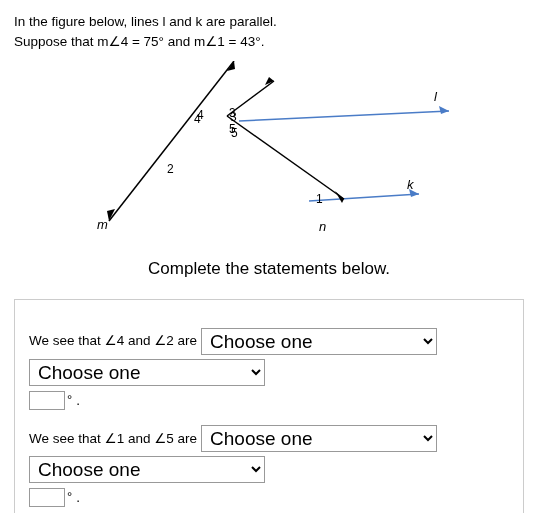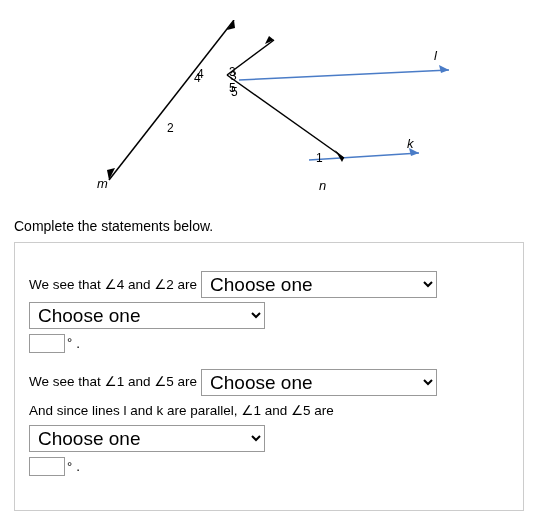--- a/index.html
+++ b/index.html
@@ -21,22 +21,23 @@
       position: relative;
       width: 380px;
       height: 190px;
       margin: 0 auto 8px auto;
     }
     .figure-container svg {
       width: 100%;
       height: 100%;
     }
     .complete-label {
-      font-size: 14px;
-      margin-bottom: 8px;
+      font-size: 17px;
+      margin-bottom: 20px;
+      text-align: center;
     }
     .statements-box {
       border: 1px solid #ccc;
       padding: 28px 14px;
       background: #fff;
     }
     .statement-group {
       margin-bottom: 14px;
     }
     .statement-group:last-child {
@@ -72,20 +73,22 @@
       text-align: center;
     }
     .deg-sym {
       font-size: 13px;
     }
   </style>
 </head>
 <body>
 
 <div class="problem-text">
+  <div>In the figure below, lines l and k are parallel.</div>
+  <div>Suppose that m∠4 = 75° and m∠1 = 43°.</div>
 </div>
 
 <div class="figure-container">
   <svg viewBox="0 0 380 190" xmlns="http://www.w3.org/2000/svg">
 
     <line x1="160" y1="60" x2="370" y2="50" stroke="#4a7cc7" stroke-width="1.5"></line>
 
     <polygon points="370,50 360,45 362,53" fill="#4a7cc7"></polygon>
 
     <text x="355" y="40" font-size="13" font-style="italic" fill="#000">l</text>
@@ -169,21 +172,20 @@
       <select>
         <option>Choose one</option>
         <option>Alternate interior angles</option>
         <option>Alternate exterior angles</option>
         <option>Co-interior angles</option>
         <option>Corresponding angles</option>
         <option>Vertical angles</option>
       </select>
     </div>
     <div class="stmt-row">
-      <span>And since lines l and k are parallel, ∠1 and ∠5 are</span>
       <select>
         <option>Choose one</option>
         <option>Alternate interior angles</option>
         <option>Alternate exterior angles</option>
         <option>Co-interior angles</option>
         <option>Corresponding angles</option>
         <option>Vertical angles</option>
       </select>
     </div>
     <div class="stmt-row">

